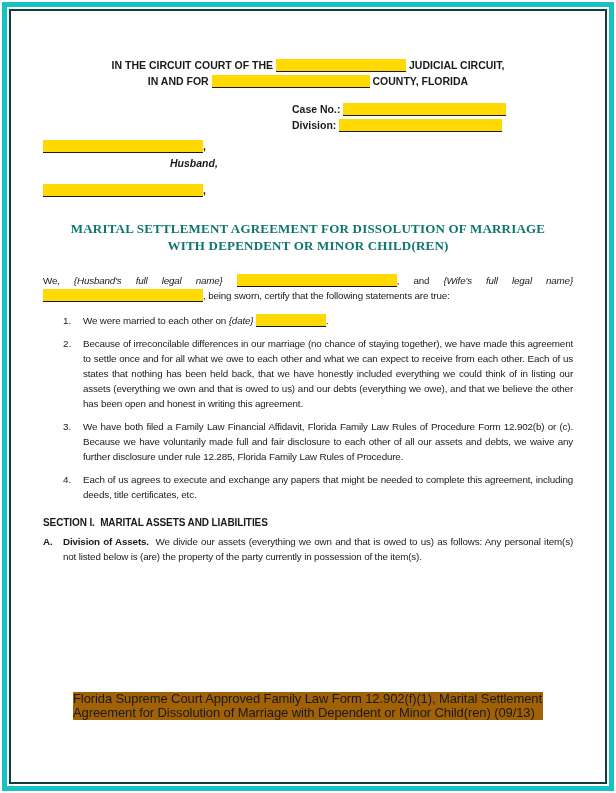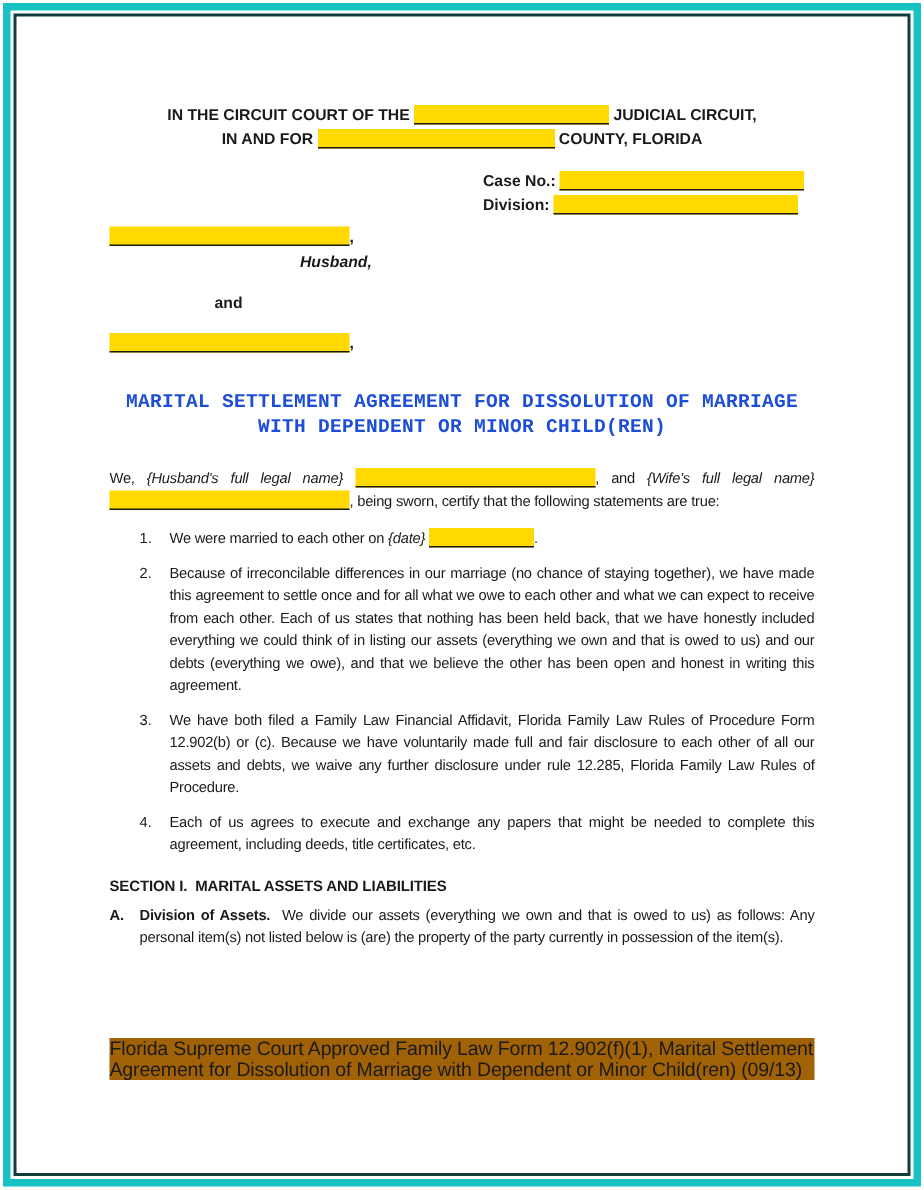--- a/index.html
+++ b/index.html
@@ -16,23 +16,22 @@
     border:5px solid var(--border_outer,#19c2c2);
     pointer-events:none;
   }
   .frame-inner{
     position:absolute;top:9px;left:9px;right:9px;bottom:9px;
     border:2px solid var(--border_inner,#123d3d);
     pointer-events:none;
   }
   .content{
     position:absolute;top:11px;left:11px;right:11px;bottom:11px;
-    padding:0 62px;
+    padding:0 32px;
     overflow:hidden;
-    margin-top:12px;
   }
   .bold{font-weight:bold;}
   .italic{font-style:italic;}
   .blank{
     display:inline-block;
     height:12px;
     background:var(--highlight,#ffd900);
     border-bottom:1.4px solid #1a1a1a;
     vertical-align:-3px;
   }
@@ -66,25 +65,25 @@
   .party{font-size:10.5px;font-weight:bold;line-height:15px;}
   .party .blank-line-1{margin-top:6px;}
   .party .blank-line-2{margin-top:12px;}
   .party .husband-label{margin-top:2px;padding-left:127px;font-style:italic;}
   .party .and-line{margin-top:12px;padding-left:70px;}
   .party .wife-label{margin-top:2px;padding-left:144px;}
 
   .doc-title{
     margin-top:22px;
     text-align:center;
-    font-family:Liberation Mono, monospace;
+    font-family:Liberation Serif, serif;
     font-weight:bold;
     font-size:13px;
     line-height:17px;
-    color:#1d4ed8;
+    color:#0f766e;
     letter-spacing:.2px;
   }
   .para{
     font-size:9.8px;
     letter-spacing:-0.15px;
     line-height:15px;
     text-align:justify;
   }
   .intro{margin-top:19px;}
   .numlist{margin-top:10px;}
@@ -141,21 +140,20 @@
 
     <div class="case-block">
       <div><span>Case No.: </span><span class="blank w-case"></span></div>
       <div><span>Division: </span><span class="blank w-case"></span></div>
     </div>
 
 
     <div class="party">
       <div class="blank-line-1"><span class="blank w-name"></span><span>,</span></div>
       <div class="husband-label">Husband,</div>
-      <div class="and-line">and</div>
       <div class="blank-line-2"><span class="blank w-name"></span><span>,</span></div>
     </div>
 
     <div class="doc-title">
       <div>MARITAL SETTLEMENT AGREEMENT FOR DISSOLUTION OF MARRIAGE</div>
       <div>WITH DEPENDENT OR MINOR CHILD(REN)</div>
     </div>
 
     <p class="para intro"><span>We, </span><span class="italic">{Husband's full legal name}</span> <span class="blank w-fullname"></span><span>, and </span><span class="italic">{Wife's full legal name}</span> <span class="blank w-fullname"></span><span>, being sworn, certify that the following statements are true:</span></p>
 

